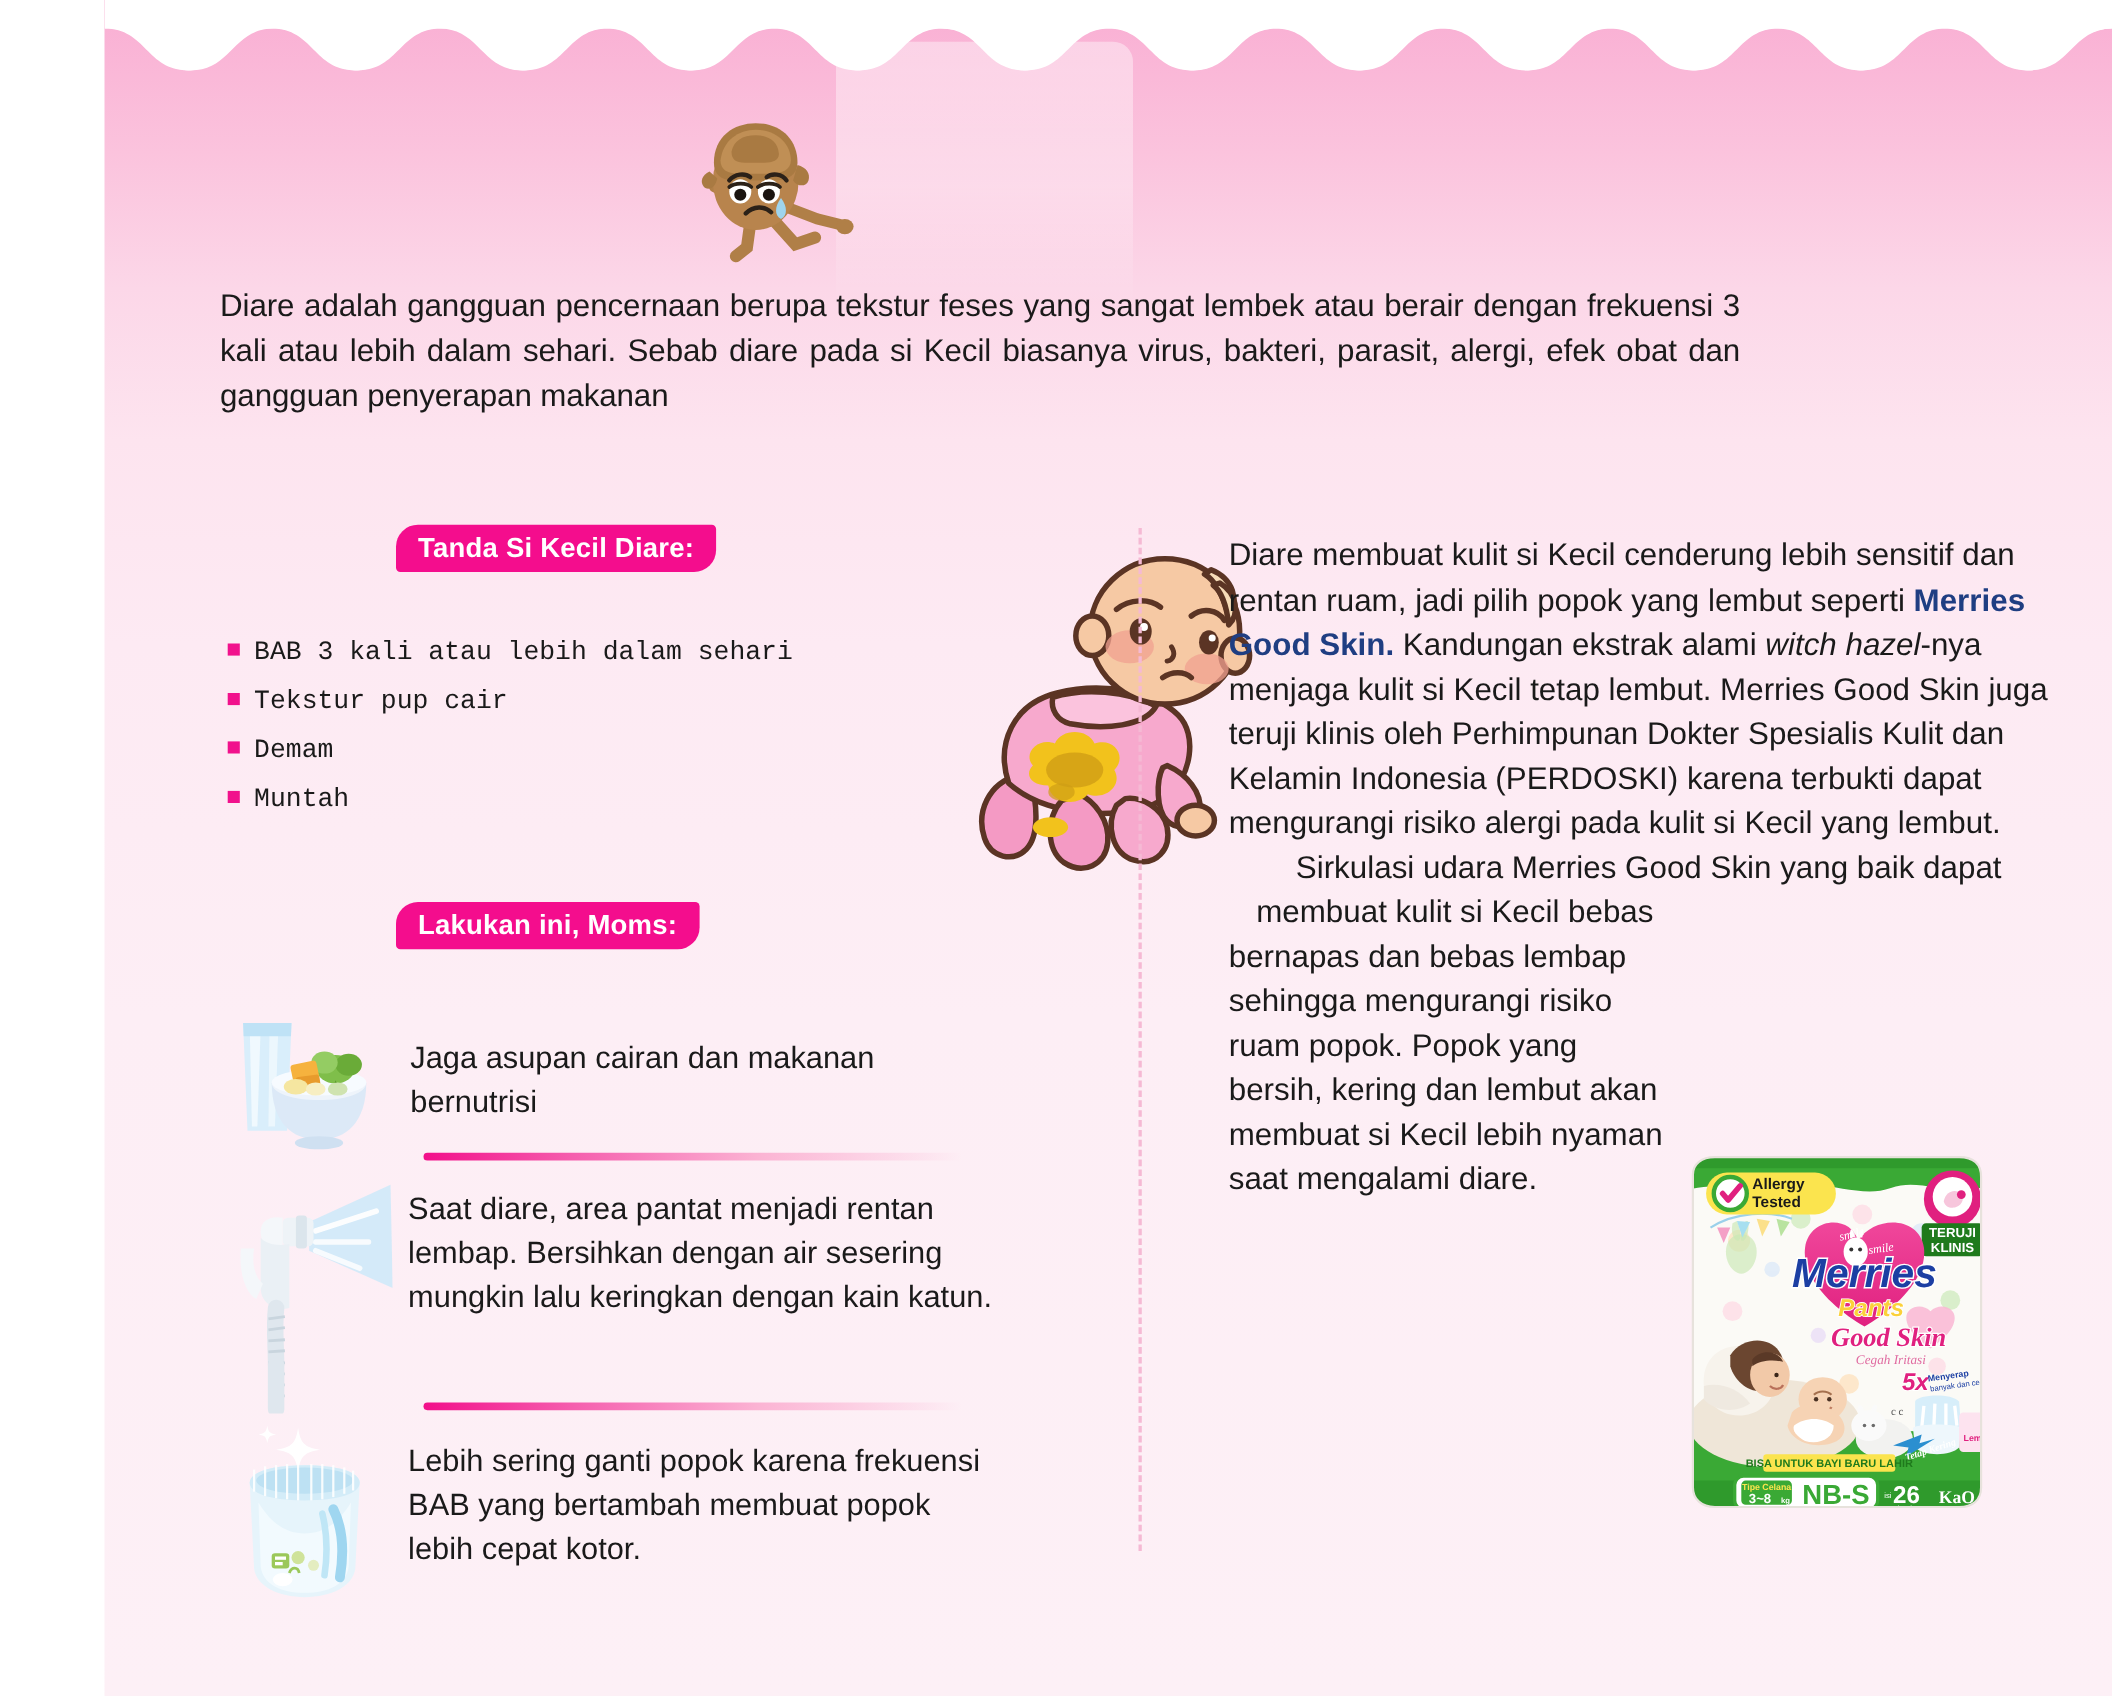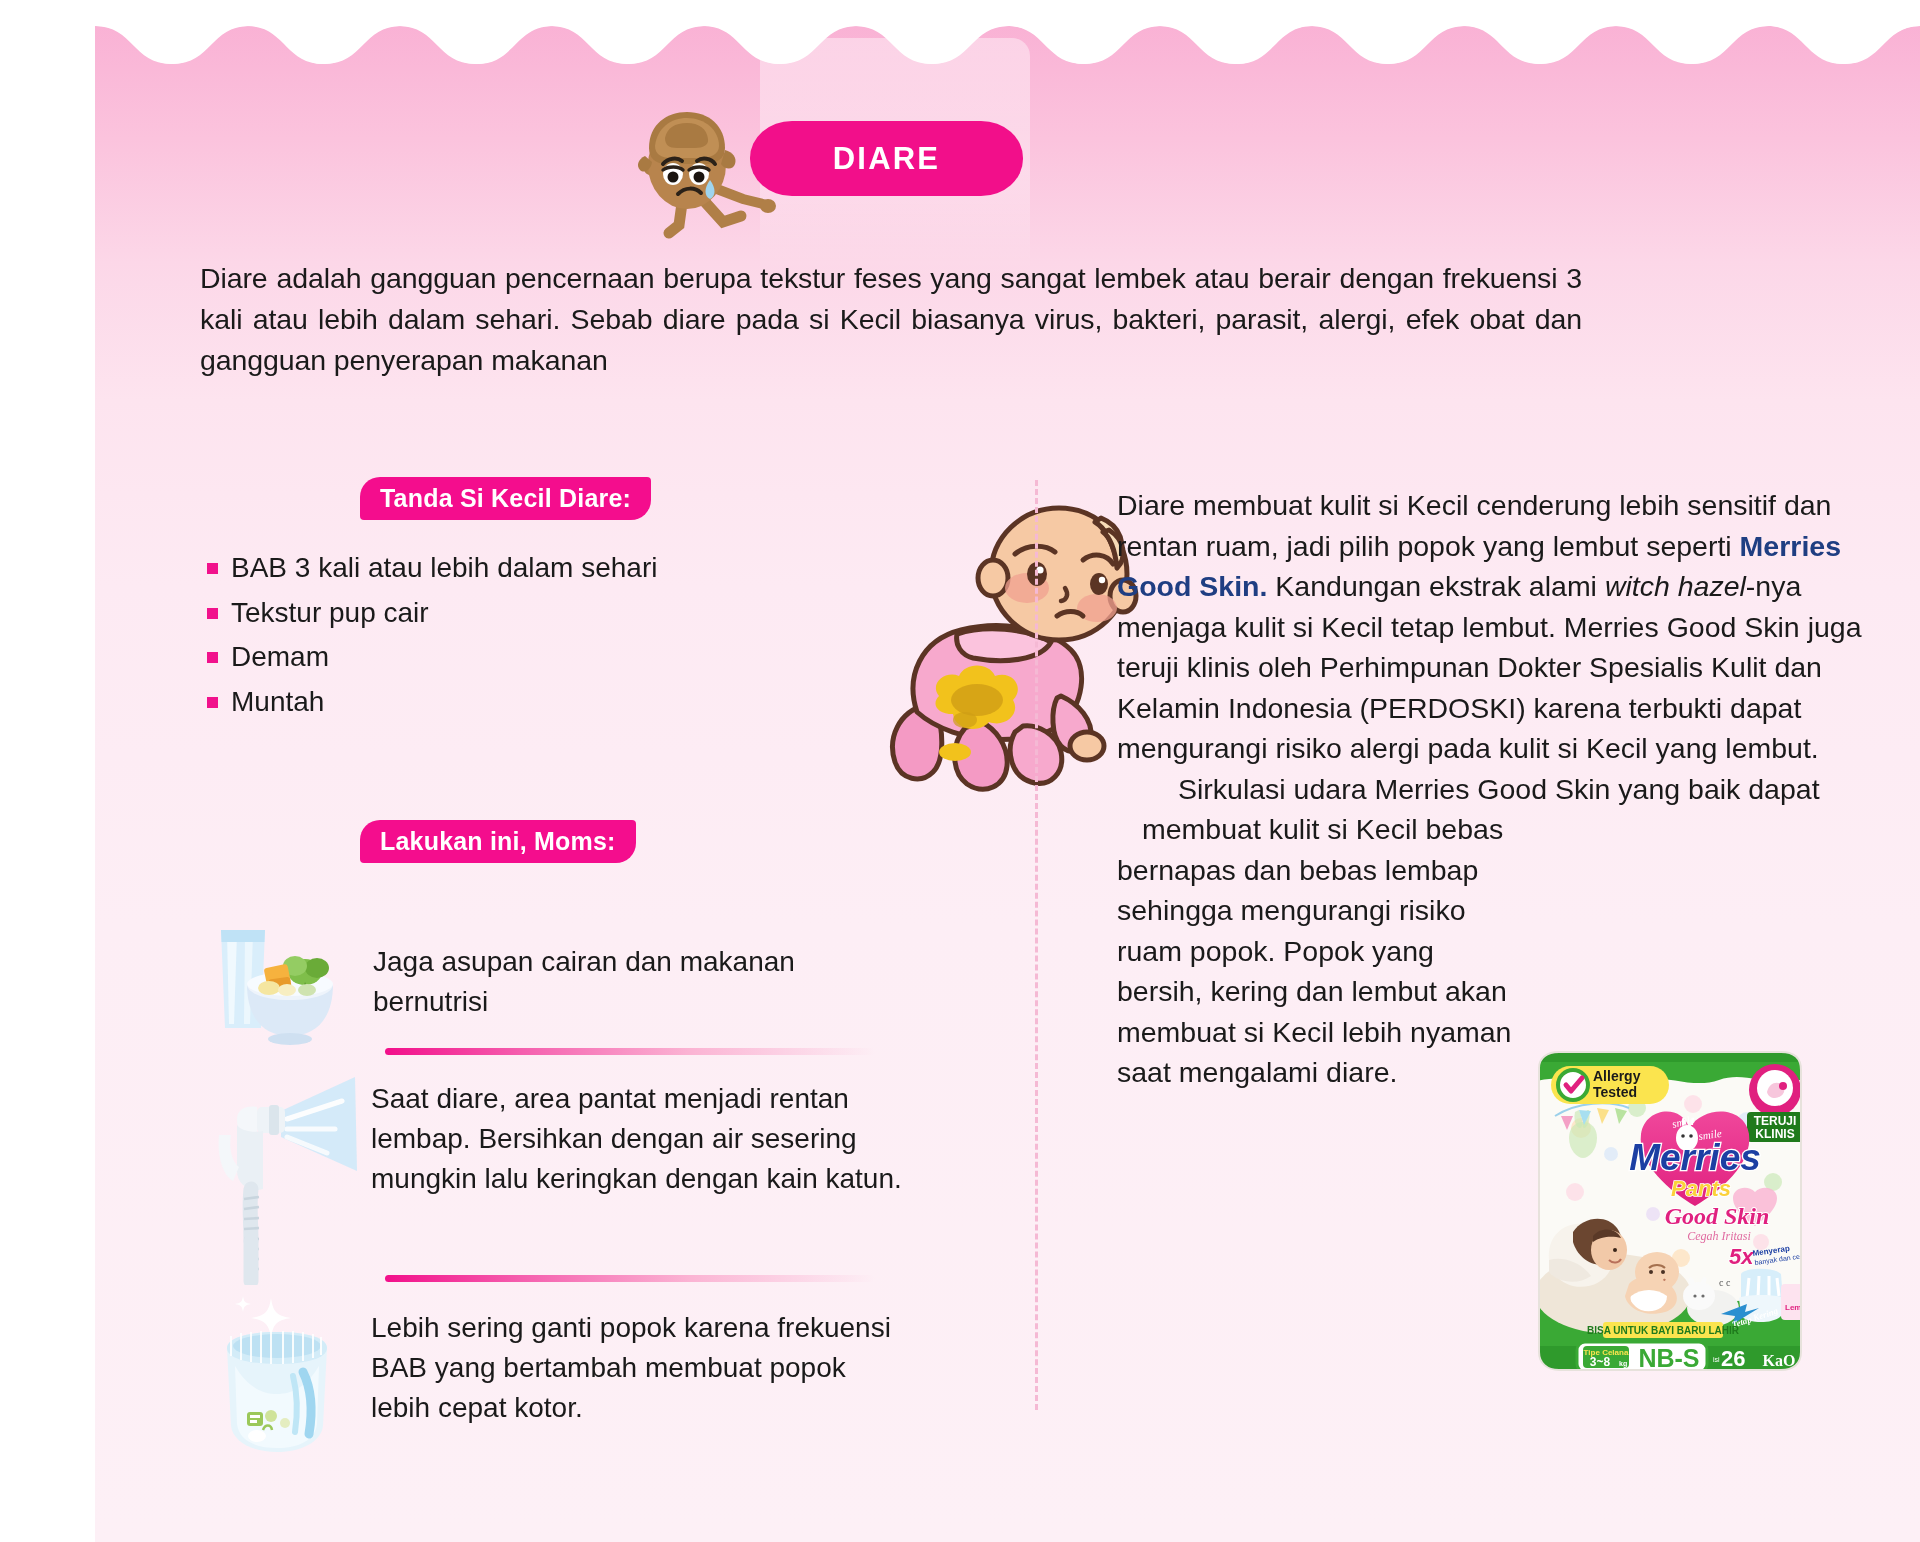--- a/index.html
+++ b/index.html
@@ -81,25 +81,26 @@
     border-radius:20px 4px 20px 4px;
     letter-spacing:0.2px;
     white-space:nowrap;
   }
   #pill-tanda{ left:265px; top:477px; }
   #pill-lakukan{ left:265px; top:820px; }
 
   
   .symptoms{
     position:absolute;
-    left:112px; top:546px;
+    left:112px; top:572px;
     width:640px;
-    font-size:28px;
+    font-size:24px;
     line-height:44.5px;
     color:#1a1a1a;
+    font-family:Liberation Mono, monospace;
   }
   .symptoms .row{ display:flex; align-items:baseline; }
   .bullet{
     width:11px; height:11px;
     background:#f1118c;
     display:inline-block;
     margin-right:13px;
     flex:none;
     position:relative; top:-3px;
   }
@@ -198,23 +199,20 @@
         <circle cx="94" cy="77" r="5.5" fill="#1a1410"></circle>
         <path d="M58 70 C63 66 74 66 78 70" stroke="#2b2118" stroke-width="3.4" fill="none" stroke-linecap="round"></path>
         <path d="M84 70 C89 66 100 66 104 70" stroke="#2b2118" stroke-width="3.4" fill="none" stroke-linecap="round"></path>
 
         <path d="M105 80 C99 88 99 96 105 99 C111 96 111 88 105 80 Z" fill="#9fd4ee"></path>
 
         <path d="M73 94 C80 87 90 87 96 93" stroke="#2b2118" stroke-width="4" fill="none" stroke-linecap="round"></path>
       </g>
     </svg>
 
-    <div class="title-badge">
-      <span>DIARE</span>
-    </div>
 
     <div class="intro">Diare adalah gangguan pencernaan berupa tekstur feses yang sangat lembek atau berair dengan frekuensi 3 kali atau lebih dalam sehari. Sebab diare pada si Kecil biasanya virus, bakteri, parasit, alergi, efek obat dan gangguan penyerapan makanan</div>
 
     <div class="pill" id="pill-tanda">Tanda Si Kecil Diare:</div>
 
     <div class="symptoms">
       <div class="row">
           <span class="bullet"></span>
           <span>BAB 3 kali atau lebih dalam sehari</span>
         </div>

